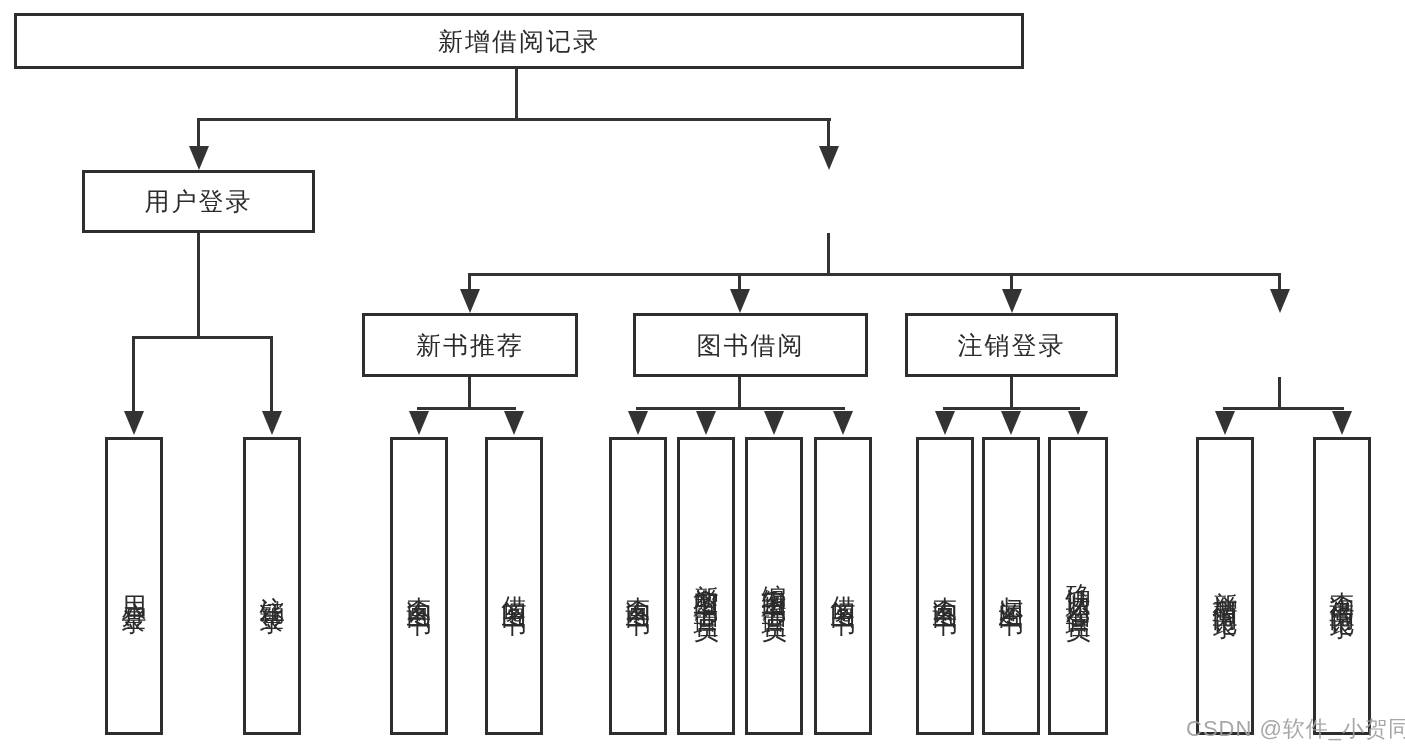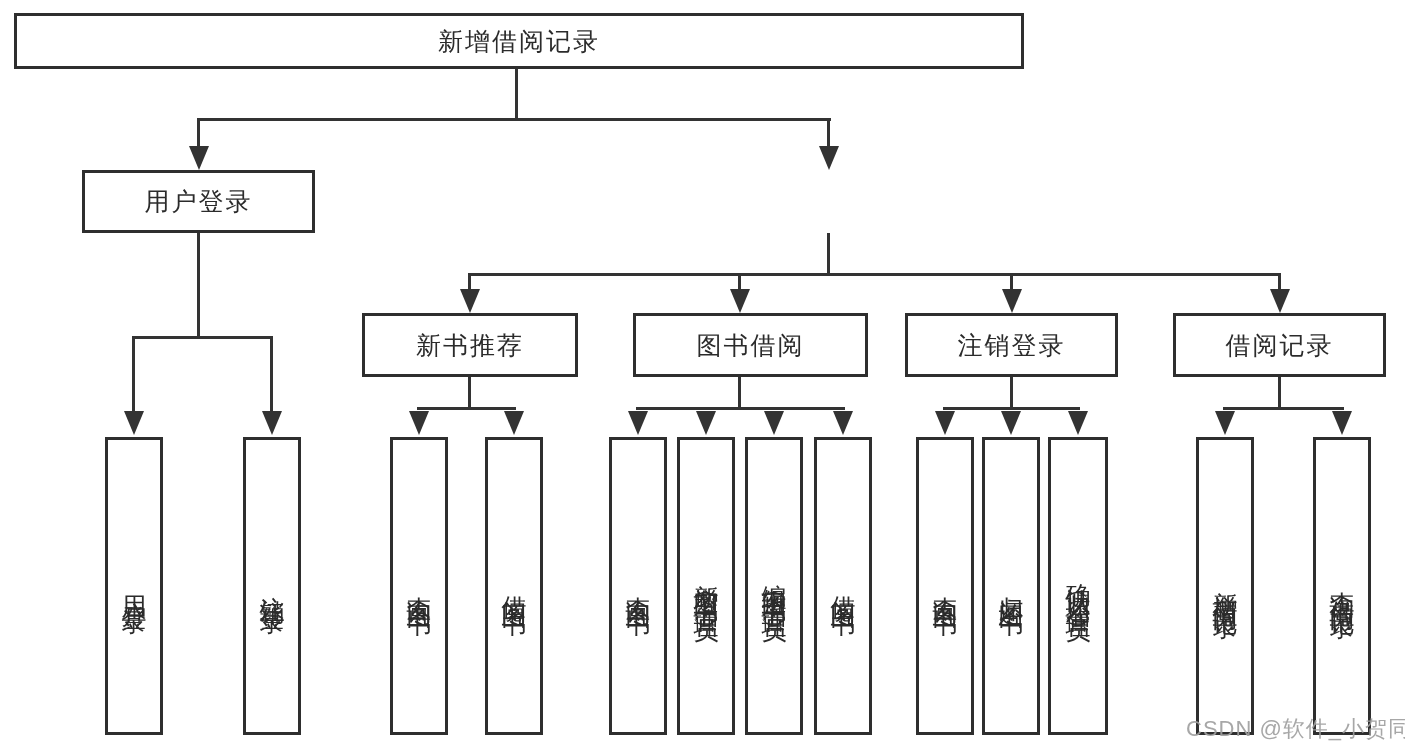--- a/index.html
+++ b/index.html
@@ -92,23 +92,20 @@
 
   <div class="box h" style="left:362px; top:313px; width:216px; height:64px;">
     <span>新书推荐</span>
   </div>
   <div class="box h" style="left:633px; top:313px; width:235px; height:64px;">
     <span>图书借阅</span>
   </div>
   <div class="box h" style="left:905px; top:313px; width:213px; height:64px;">
     <span>注销登录</span>
   </div>
-  <div class="box h" style="left:1173px; top:313px; width:213px; height:64px;">
-    <span>借阅记录</span>
-  </div>
 
   <div class="ln" style="left:468px; top:377px; width:3px; height:30px;"></div>
   <div class="ln" style="left:417px; top:407px; width:99px; height:3px;"></div>
   <div class="ah" style="left:409px; top:411px;"></div>
   <div class="ah" style="left:504px; top:411px;"></div>
 
   <div class="ln" style="left:738px; top:377px; width:3px; height:30px;"></div>
   <div class="ln" style="left:636px; top:407px; width:209px; height:3px;"></div>
   <div class="ah" style="left:628px; top:411px;"></div>
   <div class="ah" style="left:696px; top:411px;"></div>

